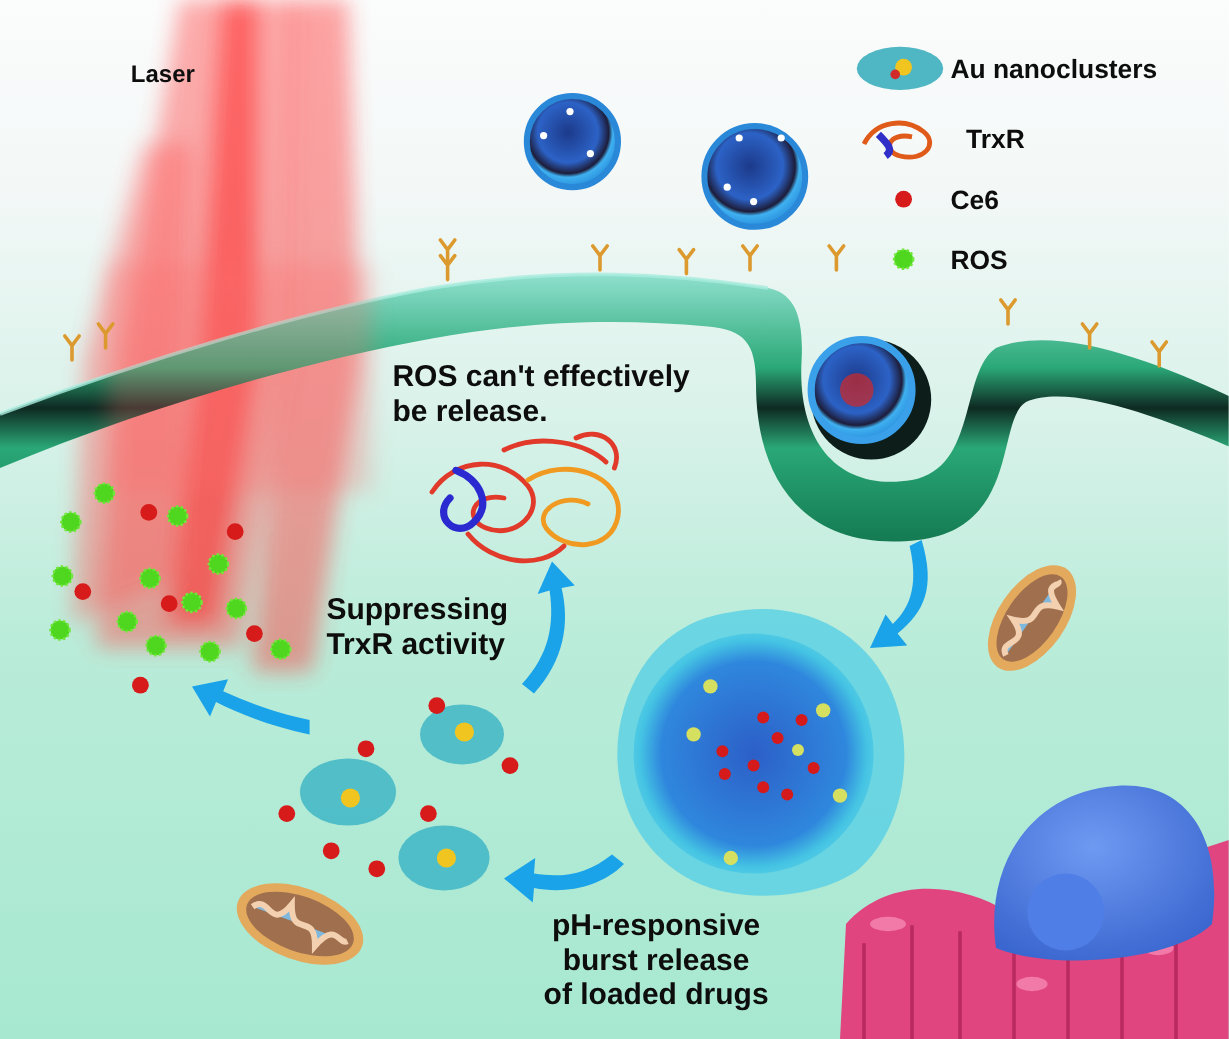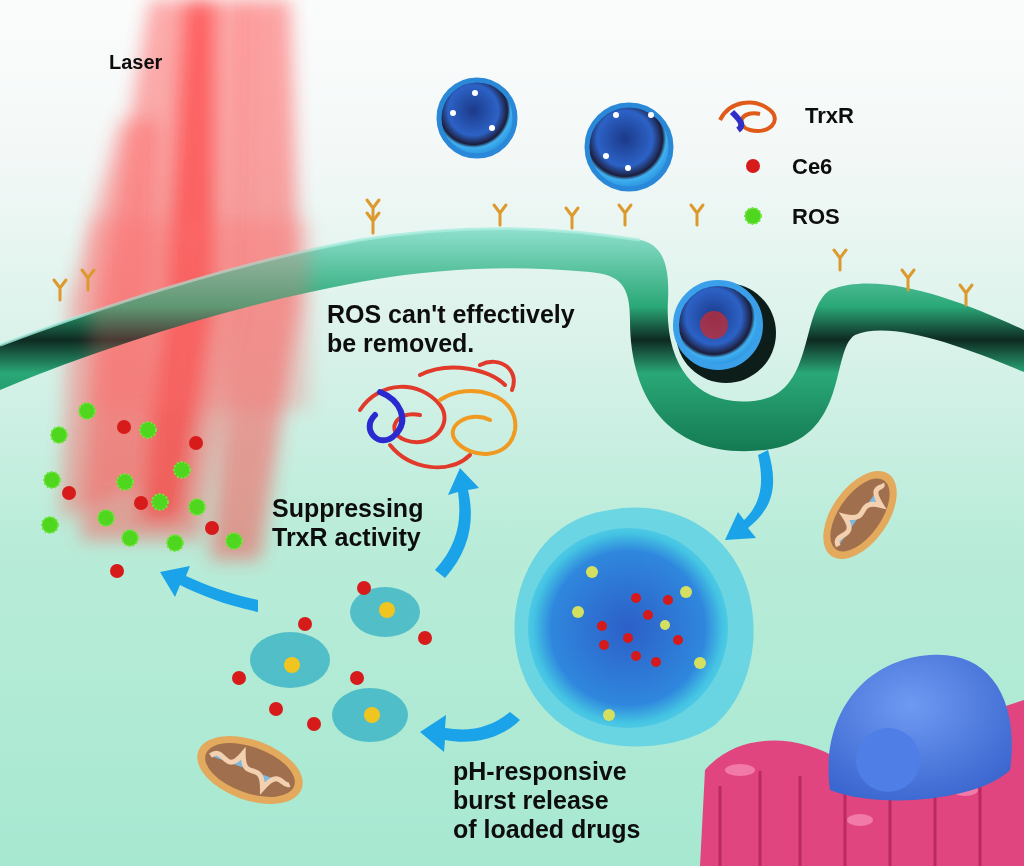--- a/index.html
+++ b/index.html
@@ -233,35 +233,43 @@
     <path d="M520,720 C500,740 470,745 445,740 L444,752 L420,732 L446,715 L445,728 C470,732 490,728 510,712 Z"></path>
     <path d="M258,612 C225,605 200,595 180,585 L175,597 L160,572 L190,566 L186,576 C208,586 230,594 258,600 Z"></path>
     <path d="M445,578 C470,550 475,520 468,490 L479,488 L460,468 L448,495 L458,492 C462,520 458,545 435,570 Z"></path>
   </g>
 </svg>
 
 <div class="label" style="left:109px;top:48px;font-size:20px;">Laser</div>
 
 <div class="label" style="left:327px;top:300px;">
   <div>ROS can't effectively</div>
-  <div>be removed.</div>
+  <div>be release.</div>
 </div>
 
 <div class="label" style="left:272px;top:494px;">
   <div>Suppressing</div>
   <div>TrxR activity</div>
 </div>
 
-<div class="label" style="left:453px;top:757px;">
+<div class="label" style="left:453px;top:757px;text-align:center;">
   <div>pH-responsive</div>
   <div>burst release</div>
   <div>of loaded drugs</div>
 </div>
 
 <div class="abs" style="left:710px;top:20px;width:310px;height:220px;">
+  <div class="legend-item" style="left:0;top:12px;">
+    <svg width="80" height="50" style="position:relative;">
+      <ellipse cx="40" cy="25" rx="36" ry="18" fill="#4fb6c3"></ellipse>
+      <circle cx="43" cy="24" r="7" fill="#f0c520"></circle>
+      <circle cx="36" cy="30" r="4" fill="#d12a2a"></circle>
+    </svg>
+    <span class="label" style="position:relative;margin-left:2px;font-size:22px;">Au nanoclusters</span>
+  </div>
   <div class="legend-item" style="left:0;top:70px;">
     <svg width="80" height="50" style="position:relative;">
       <path d="M10,30 C20,10 45,8 60,20 C72,30 60,45 40,40 C25,36 30,20 50,24" stroke="#e05a1a" stroke-width="4" fill="none"></path>
       <path d="M22,22 C30,30 35,35 28,40" stroke="#3030c8" stroke-width="6" fill="none"></path>
     </svg>
     <span class="label" style="position:relative;margin-left:15px;font-size:22px;">TrxR</span>
   </div>
   <div class="legend-item" style="left:0;top:126px;">
     <svg width="80" height="40" style="position:relative;">
       <circle cx="43" cy="20" r="7" fill="#d71a1a"></circle>

